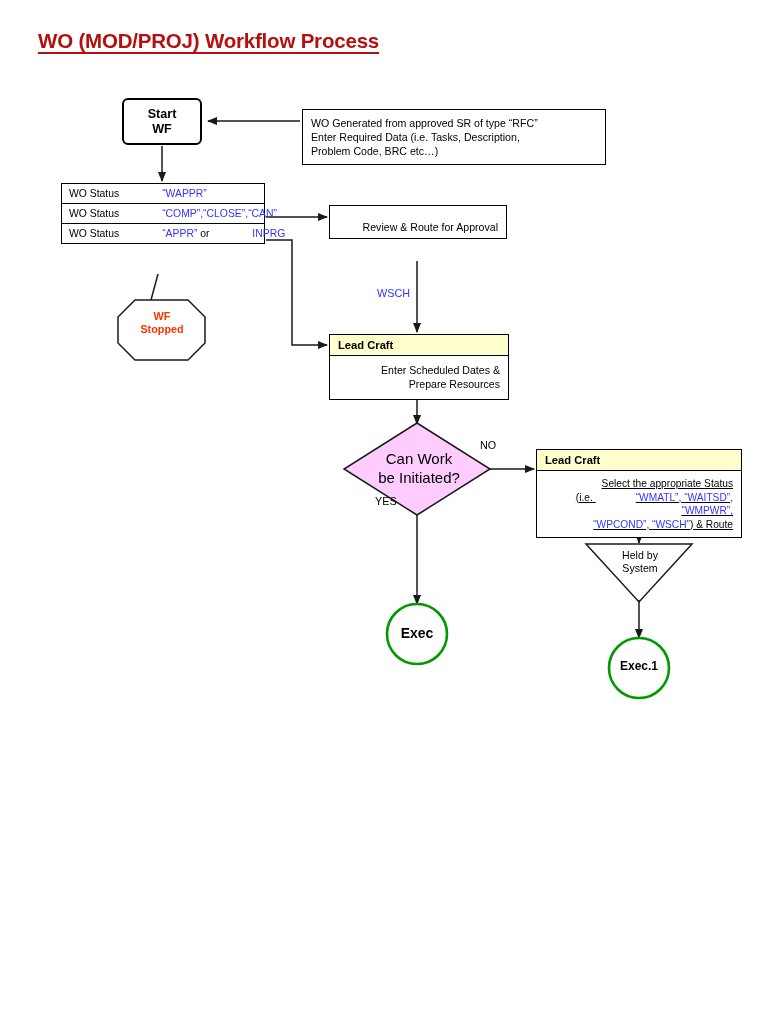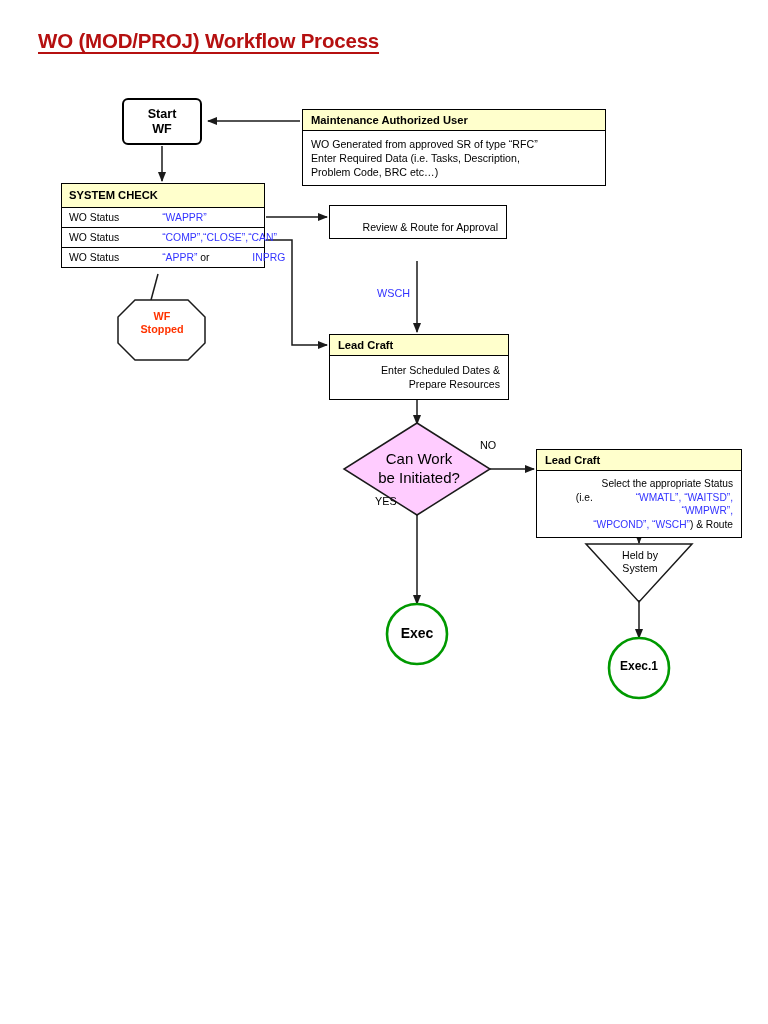--- a/index.html
+++ b/index.html
@@ -105,21 +105,21 @@
   #box-lctl .proc-body { height: 32px; line-height: 30px; }
 
   
   #box-lc1 { left: 329px; top: 334px; width: 180px; }
   #box-lc1 .proc-head { height: 21px; line-height: 13px; }
   #box-lc1 .proc-body { padding-top: 7px; padding-bottom: 8px; }
 
   
   #box-lc2 { left: 536px; top: 449px; width: 206px; }
   #box-lc2 .proc-head { height: 21px; line-height: 13px; }
-  #box-lc2 .proc-body { padding-bottom: 6px; font-size: 10.2px; }
+  #box-lc2 .proc-body { padding-bottom: 6px; font-size: 10.2px; text-decoration: underline; }
 
   
   #start-wf {
     position: absolute;
     left: 122px; top: 98px;
     width: 80px; height: 47px;
     border: 2.2px solid #000000;
     border-radius: 6px;
     background: #ffffff;
     box-sizing: border-box;
@@ -254,30 +254,28 @@
   </svg>
 
   <div id="start-wf">
     <div class="lbl">
       <span>Start</span><br>
       <span>WF</span>
     </div>
   </div>
 
   <div class="proc-box" id="box-maint">
-    <div class="proc-head">Maintenance Authorized User</div>
     <div class="proc-body">
       <span>WO Generated from approved SR of type “RFC”</span><br>
       <span>Enter Required Data (i.e. Tasks, Description,</span><br>
       <span>Problem Code, BRC etc…)</span>
     </div>
   </div>
 
   <div id="box-syscheck">
-    <div class="sc-head">SYSTEM CHECK</div>
 
     <div class="sc-row">
       <span>WO Status </span><span class="blue">“WAPPR”</span>
     </div>
 
     <div class="sc-row">
       <span>WO Status </span><span class="blue">“COMP”,“CLOSE”,“CAN”</span>
     </div>
 
     <div class="sc-row">

